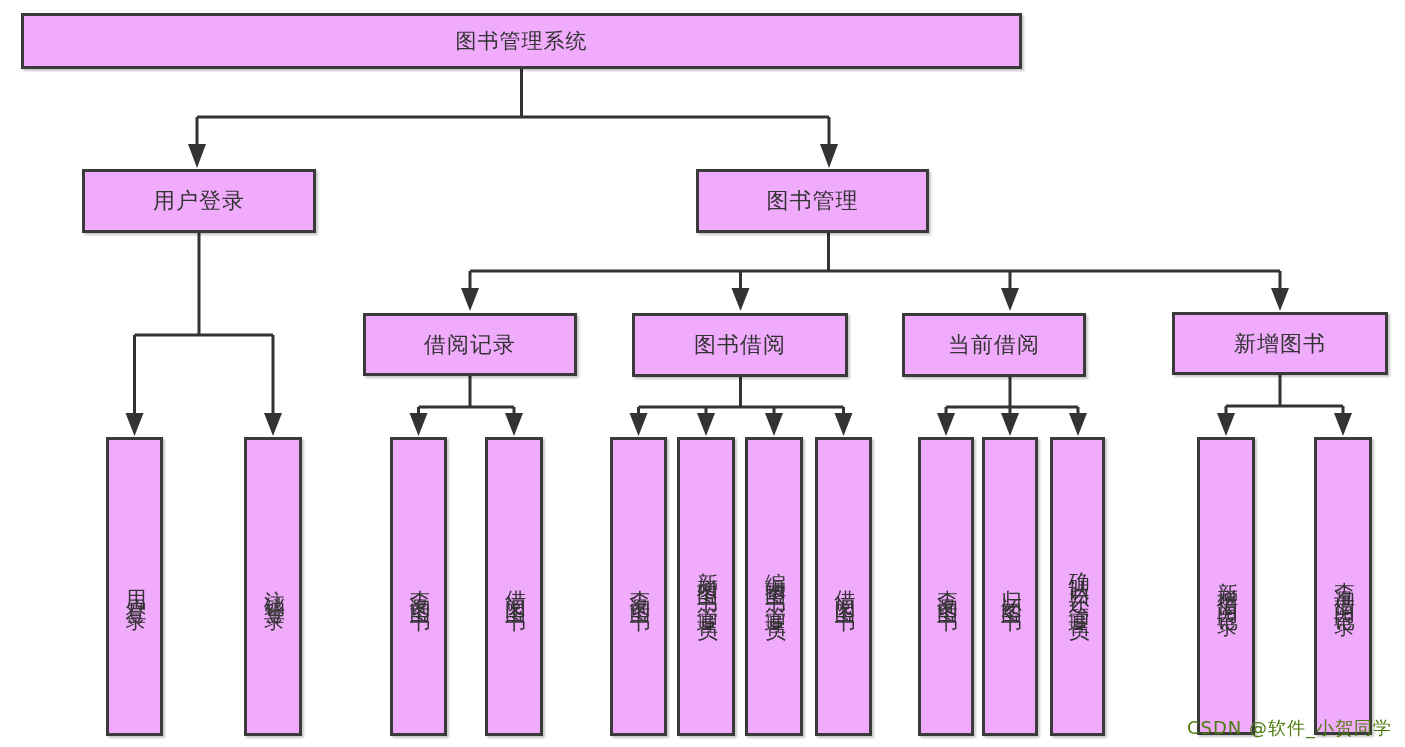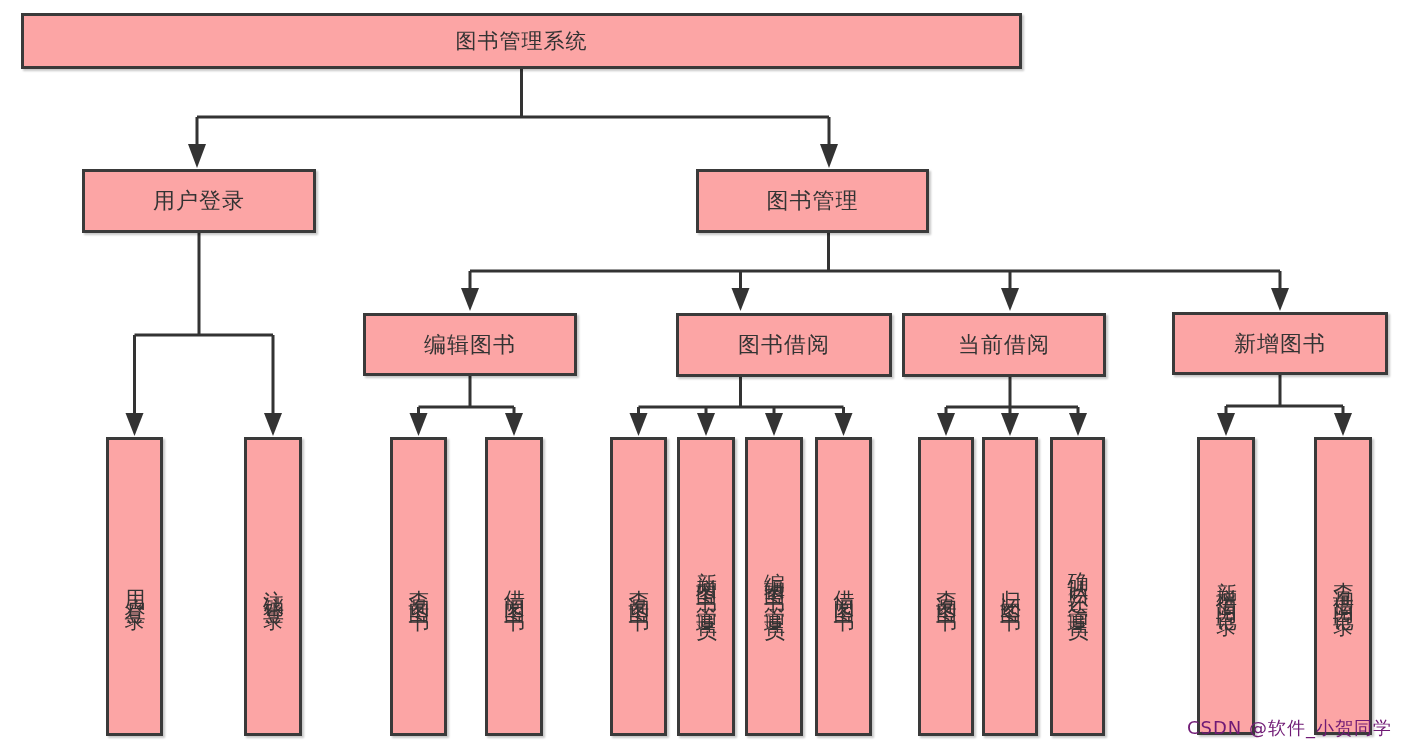--- a/index.html
+++ b/index.html
@@ -4,36 +4,37 @@
 <style>
   * { box-sizing: border-box; }
   html, body { margin: 0; padding: 0; background: #ffffff; }
   .canvas {
     position: relative; width: 1405px; height: 747px;
     background: #ffffff; overflow: hidden;
     font-family: "DejaVu Sans", sans-serif; color: #333333;
   }
   svg.connectors { position: absolute; left: 0; top: 0; z-index: 1; }
   .node {
-    position: absolute; background: #fca5a5;
+    position: absolute; background: #f0abfc;
     border: 3px solid #3a3a3a; z-index: 2;
     display: flex; align-items: center; justify-content: center;
     box-shadow: 1.5px 2px 2px rgba(0,0,0,0.22);
     white-space: nowrap;
+    font-family: Liberation Mono, monospace;
   }
   .root-node  { font-size: 21px; letter-spacing: 1px; }
   .h-node     { font-size: 22px; letter-spacing: 1px; }
   .v-node {
     writing-mode: vertical-rl; text-orientation: mixed;
     font-size: 21px; letter-spacing: 7px; line-height: 1;
     padding: 10px 0; white-space: normal;
   }
   .watermark {
     position: absolute; right: 13px; bottom: 7px; z-index: 3;
-    font-size: 18px; letter-spacing: 1px; color: #701a75;
+    font-size: 18px; letter-spacing: 1px; color: #4d7c0f;
   }
 </style>
 </head>
 <body>
 
 <div class="canvas">
 
   <svg class="connectors" width="1405" height="747" viewBox="0 0 1405 747">
     <g stroke="#333333" stroke-width="3" fill="none">
 
@@ -75,23 +76,23 @@
       <polygon points="1217,413 1235,413 1226,436"></polygon>
       <polygon points="1334,413 1352,413 1343,436"></polygon>
     </g>
   </svg>
 
   <div class="node root-node" style="left:21px; top:13px; width:1001px; height:56px;">图书管理系统</div>
 
   <div class="node h-node" style="left:82px; top:169px; width:234px; height:64px;">用户登录</div>
   <div class="node h-node" style="left:696px; top:169px; width:233px; height:64px;">图书管理</div>
 
-  <div class="node h-node" style="left:363px; top:313px; width:214px; height:63px;">编辑图书</div>
-  <div class="node h-node" style="left:632px; top:313px; width:216px; height:64px;margin-left:44px;">图书借阅</div>
-  <div class="node h-node" style="left:902px; top:313px; width:204px; height:64px;">当前借阅</div>
+  <div class="node h-node" style="left:363px; top:313px; width:214px; height:63px;">借阅记录</div>
+  <div class="node h-node" style="left:632px; top:313px; width:216px; height:64px;">图书借阅</div>
+  <div class="node h-node" style="left:902px; top:313px; width:184px; height:64px;">当前借阅</div>
   <div class="node h-node" style="left:1172px; top:312px; width:216px; height:63px;">新增图书</div>
 
   <div class="node v-node" style="left:106px; top:437px; width:57px; height:299px;">用户登录</div>
   <div class="node v-node" style="left:244px; top:437px; width:58px; height:299px;">注销登录</div>
 
   <div class="node v-node" style="left:390px; top:437px; width:57px; height:299px;">查询图书</div>
   <div class="node v-node" style="left:485px; top:437px; width:58px; height:299px;">借阅图书</div>
 
   <div class="node v-node" style="left:610px; top:437px; width:57px; height:299px;">查询图书</div>
   <div class="node v-node" style="left:677px; top:437px; width:58px; height:299px;">新增图书（管理员）</div>

